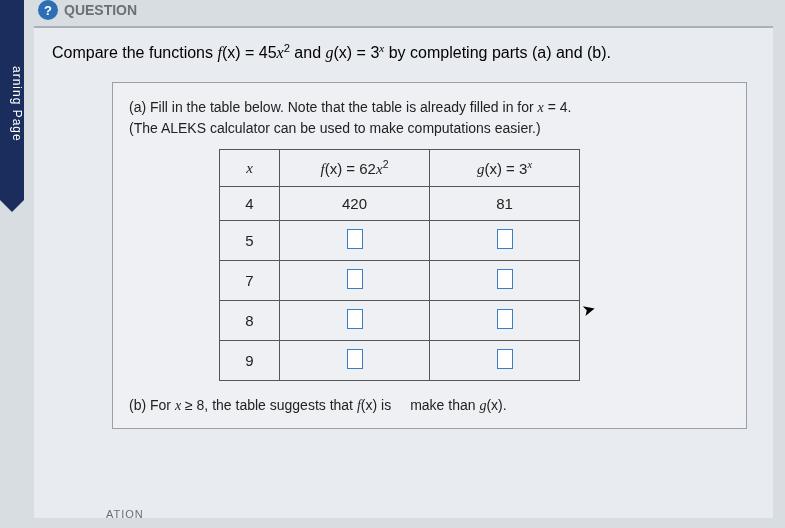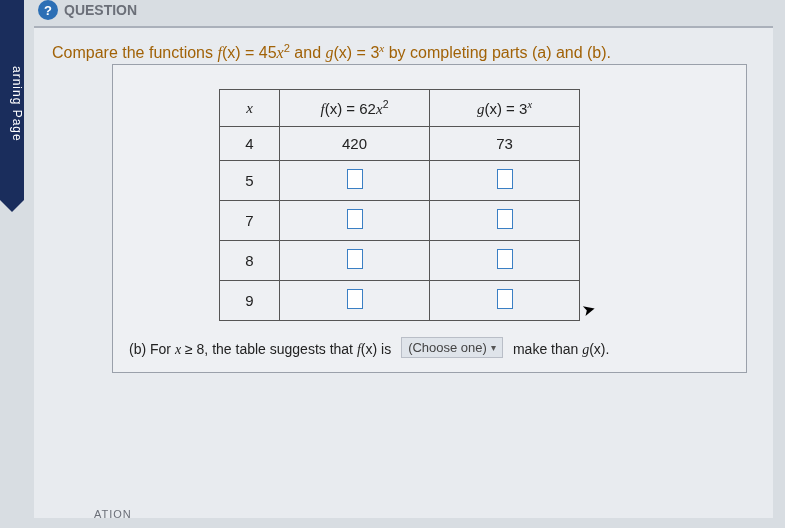--- a/index.html
+++ b/index.html
@@ -60,22 +60,22 @@
     left: 34px;
     top: 26px;
     right: 12px;
     bottom: 10px;
     background: #e8ebef;
     border-top: 2px solid #aab0ba;
     padding: 14px 18px 10px 18px;
   }
   .prompt {
     font-size: 16px;
-    color: #a16207;
-    margin-bottom: 2px;
+    color: #000000;
+    margin-bottom: 20px;
   }
   .math-i { font-style: italic; font-family: 'Times New Roman', serif; }
   .sup { font-size: 0.7em; vertical-align: super; }
   .card {
     border: 1px solid #9aa0aa;
     background: #eef0f3;
     padding: 14px 16px 14px 16px;
     margin-left: 60px;
     margin-right: 8px;
   }
@@ -104,22 +104,22 @@
     width: 16px; height: 20px;
     border: 1px solid #3a7fc4;
     background: #fff;
     display: inline-block;
   }
   .part-b {
     font-size: 14px;
     color: #222;
     margin-top: 2px;
     display:flex;
-    align-items:flex-end;
-    gap:10px;
+    align-items:flex-start;
+    gap:19px;
     flex-wrap:wrap;
   }
   .dropdown {
     display: inline-flex;
     align-items: center;
     gap: 4px;
     background: #dfe4ea;
     border: 1px solid #b9bec7;
     padding: 2px 6px;
     font-size: 13px;
@@ -130,21 +130,21 @@
   .cursor {
     position: absolute;
     right: 190px;
     top: 300px;
     font-size: 16px;
     color: #000;
     transform: rotate(-15deg);
   }
   .footer-cut{
     position:absolute;
-    left:60px; bottom:-2px;
+    left:72px; bottom:-2px;
     color:#6b6f78; font-size:11px; letter-spacing:1px;
   }
 </style>
 </head>
 <body>
 
 <div class="sidebar-tab">
   <span>arning Page</span>
 </div>
 
@@ -158,36 +158,40 @@
   <div class="prompt">
     <span>Compare the functions </span>
     <span class="math-i">f</span><span>(x)</span><span> = </span><span>45</span><span class="math-i">x</span><span class="sup">2</span>
     <span> and </span>
     <span class="math-i">g</span><span>(x)</span><span> = </span><span>3</span><span class="sup math-i">x</span>
     <span> by completing parts (a) and (b).</span>
   </div>
 
   <div class="card">
 
+    <div class="part-a-text">
+      <span>(a) Fill in the table below. Note that the table is already filled in for </span><span class="math-i">x</span><span> = 4.</span><br>
+      <span>(The ALEKS calculator can be used to make computations easier.)</span>
+    </div>
 
     <table class="func">
       <tbody>
           <tr>
         <th class="col-x"><span class="math-i">x</span></th>
         <th class="col-f">
           <span class="math-i">f</span><span>(x)</span><span> = 62</span><span class="math-i">x</span><span class="sup">2</span>
         </th>
         <th class="col-g">
           <span class="math-i">g</span><span>(x)</span><span> = 3</span><span class="sup math-i">x</span>
         </th>
       </tr>
       <tr>
         <td>4</td>
         <td>420</td>
-        <td>73</td>
+        <td>81</td>
       </tr>
       <tr>
         <td>5</td>
         <td><span class="input-box"></span></td>
         <td><span class="input-box"></span></td>
       </tr>
       <tr>
         <td>7</td>
         <td><span class="input-box"></span></td>
         <td><span class="input-box"></span></td>
@@ -201,24 +205,20 @@
         <td>9</td>
         <td><span class="input-box"></span></td>
         <td><span class="input-box"></span></td>
       </tr>
     </tbody>
       </table>
 
     <div class="part-b">
       <span>
         <span>(b) For </span><span class="math-i">x</span><span> ≥ 8</span><span>, the table suggests that </span><span class="math-i">f</span><span>(x)</span><span> is</span>
-      </span>
-      <span class="dropdown">
-        <span>(Choose one)</span>
-        <span class="chev">▾</span>
       </span>
       <span>
         <span>make than </span><span class="math-i">g</span><span>(x)</span><span>.</span>
       </span>
     </div>
 
   </div>
 
   <div class="footer-cut">ATION</div>
 </div>

